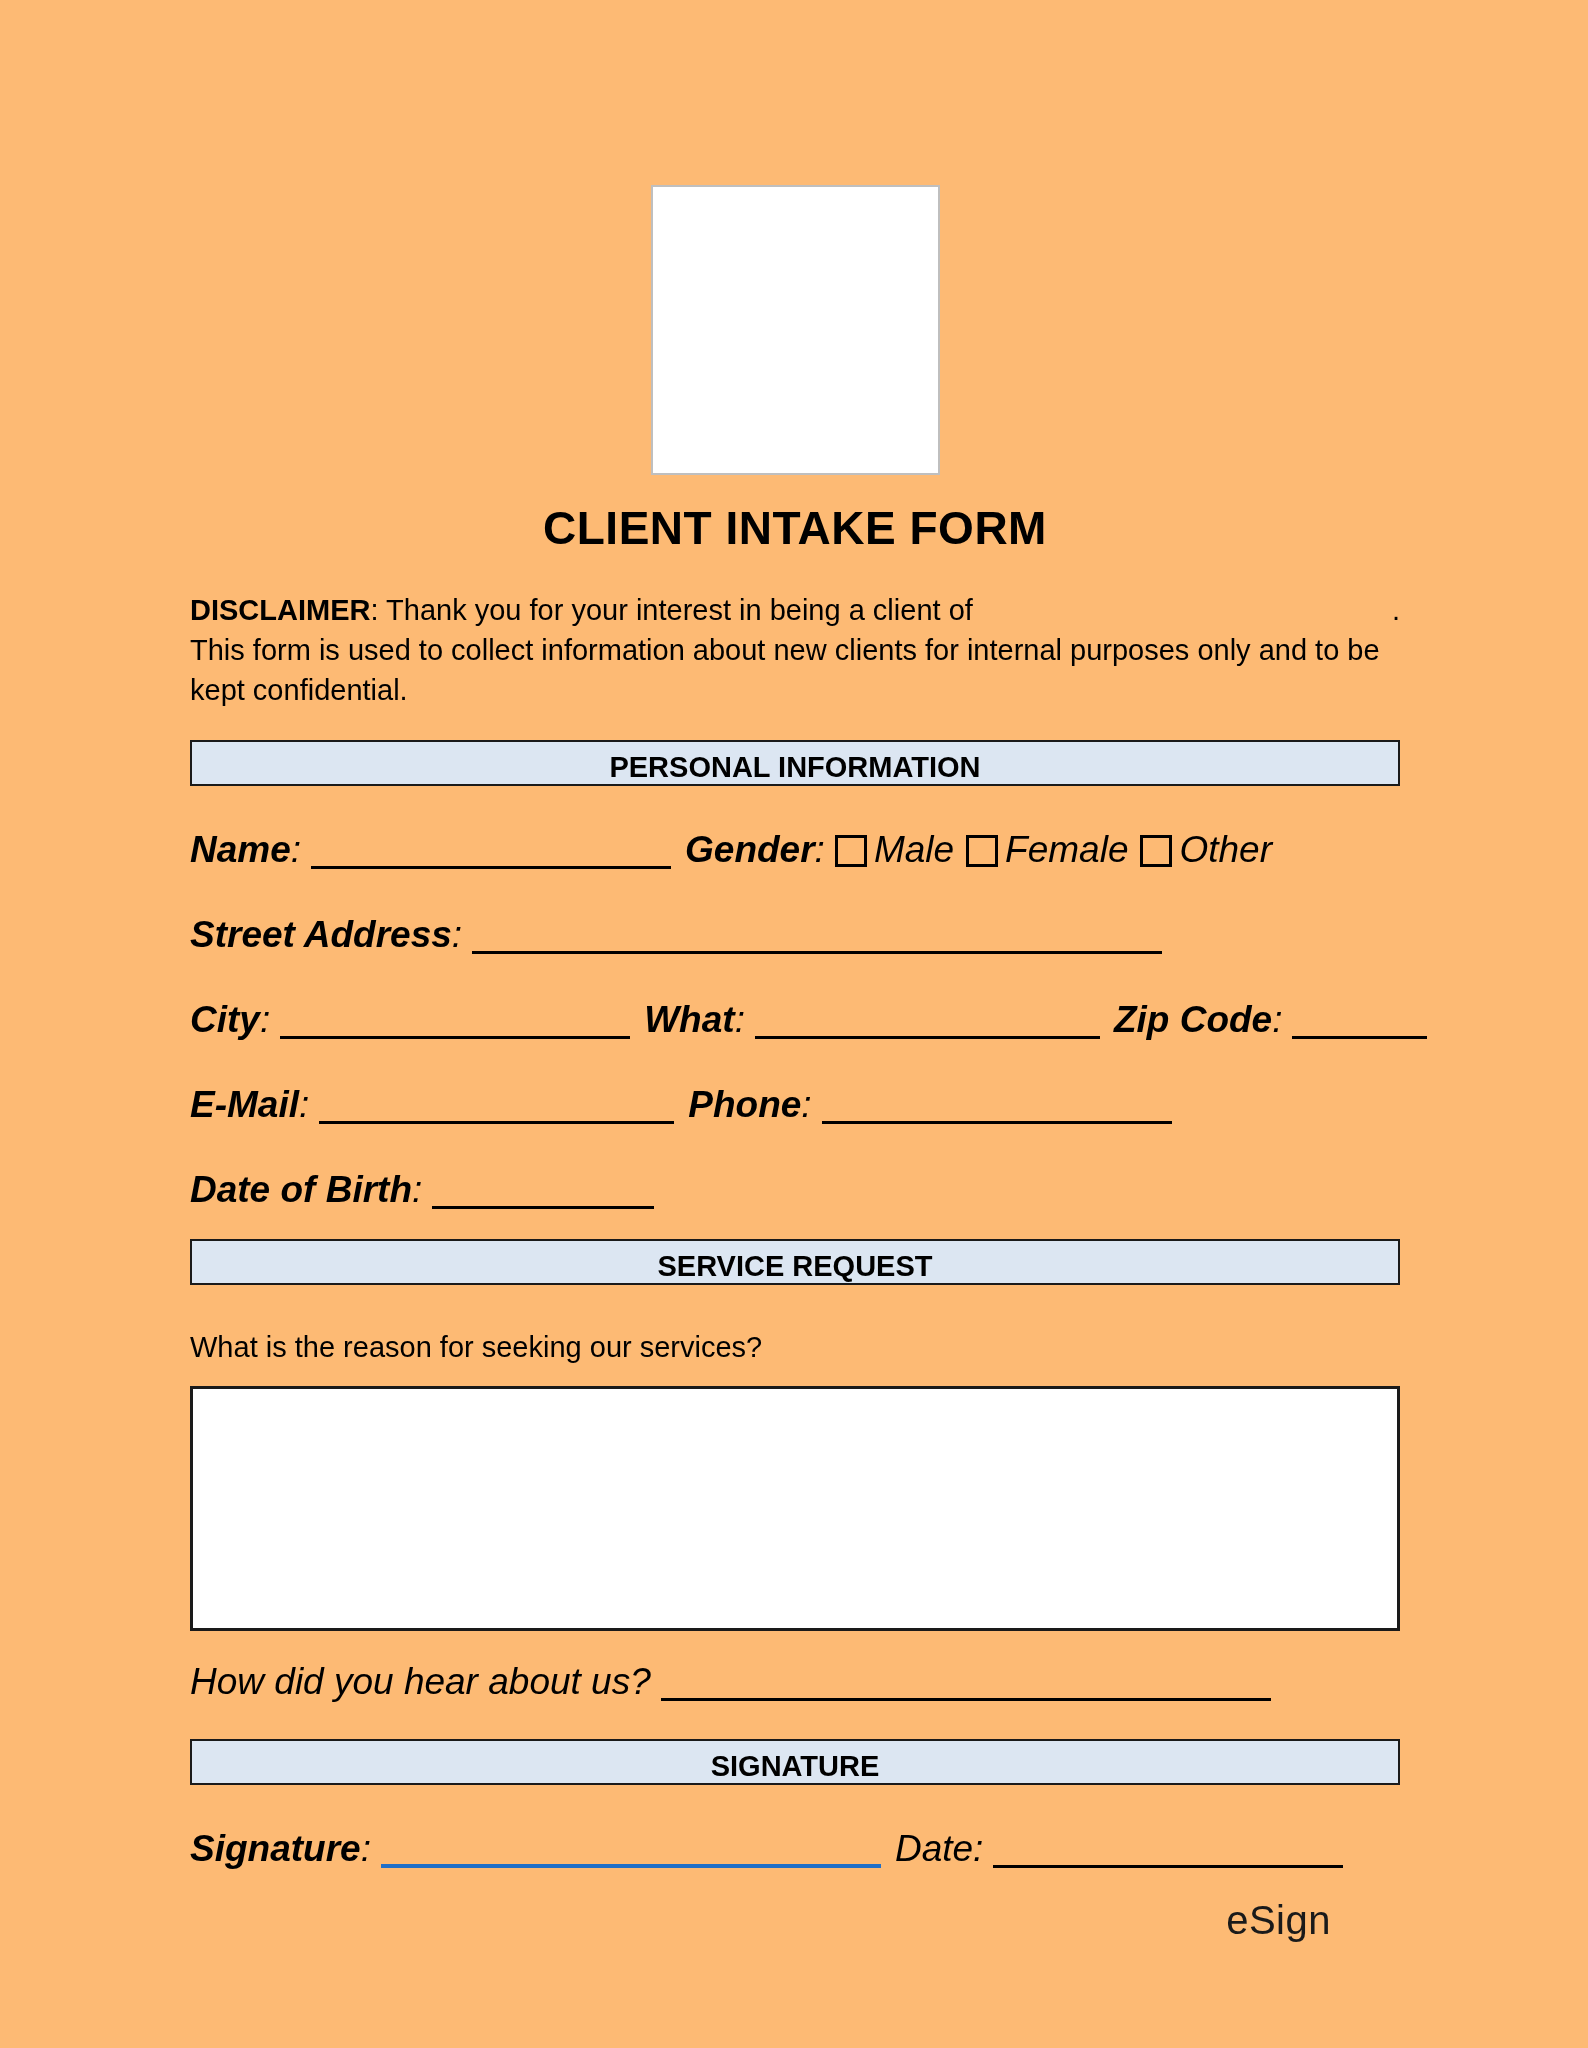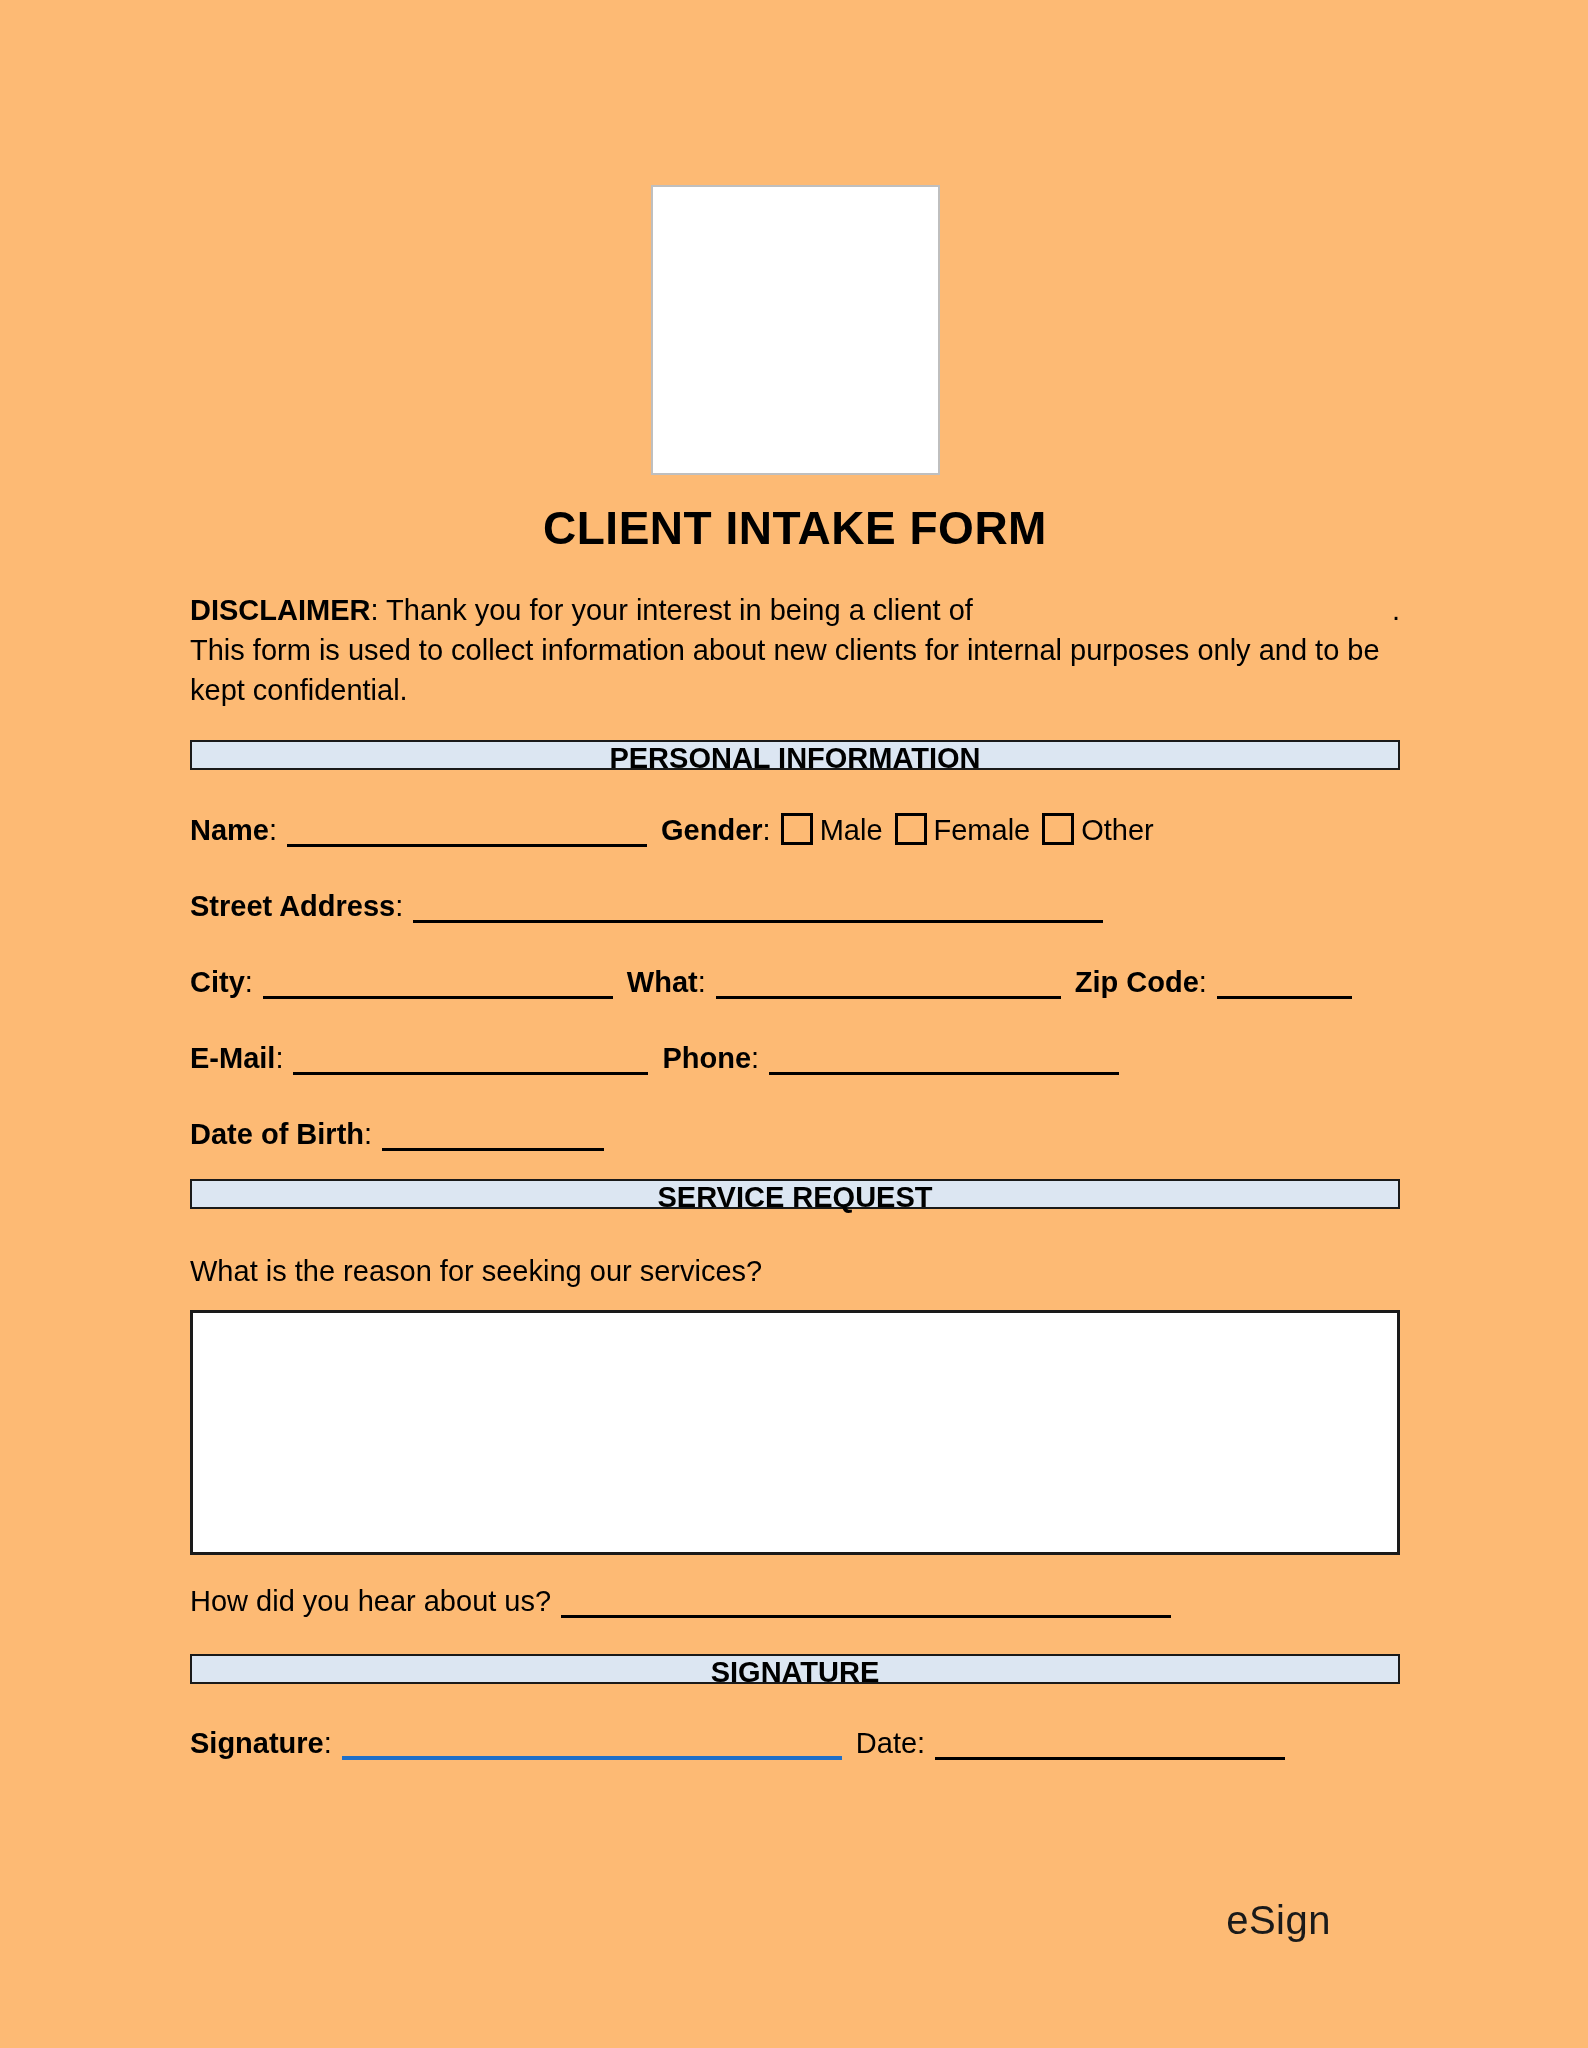--- a/index.html
+++ b/index.html
@@ -29,28 +29,28 @@
     letter-spacing:0.5px;
   }
 
   .disclaimer { margin-top:35px; font-size:29px; line-height:40px; }
   .dline1 { display:flex; }
   .dline1 .spacer { flex:1; }
   .b { font-weight:bold; }
 
   .section-bar {
     margin-top:30px;
-    height:30px;
+    height:46px;
     background:#dce6f2;
     border:2px solid #1a1a1a;
-    display:flex; align-items:flex-start; justify-content:center;
+    display:flex; align-items:flex-end; justify-content:center;
     font-weight:bold; font-size:29px;
   }
 
-  .row { margin-top:43px; font-size:29px; white-space:nowrap; }
+  .row { margin-top:43px; font-size:37px; white-space:nowrap;font-style:italic; }
   .lbl { font-weight:bold; }
 
   .blank {
     display:inline-block;
     height:4px;
     border-bottom:3px solid #000000;
     vertical-align:-7px;
     margin-left:10px; margin-right:14px;
   }
   .blank.blue { border-bottom:4px solid #1f6fc8; }

